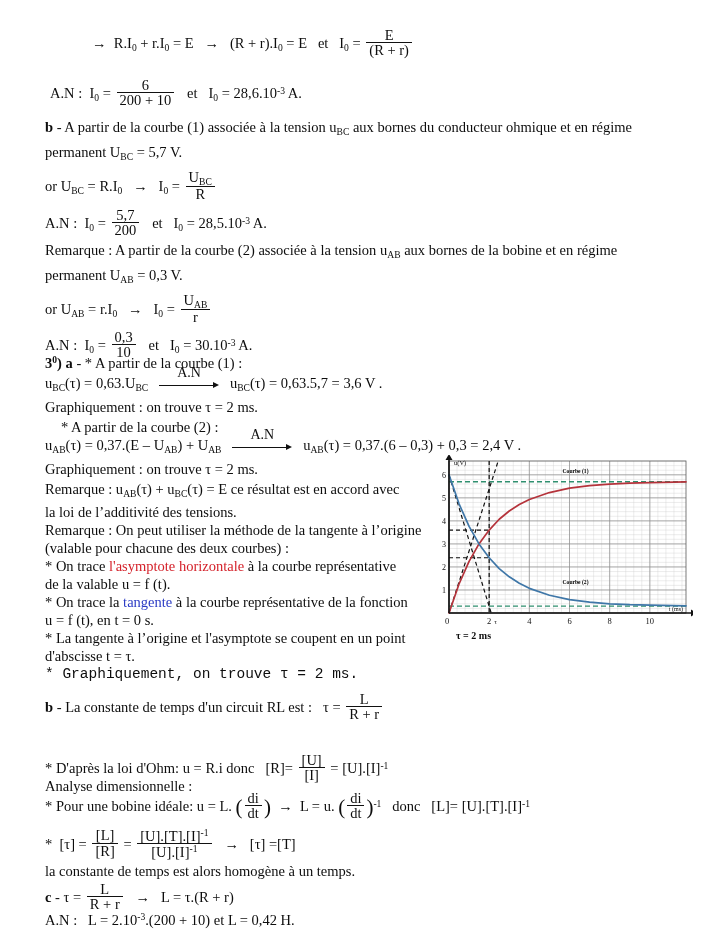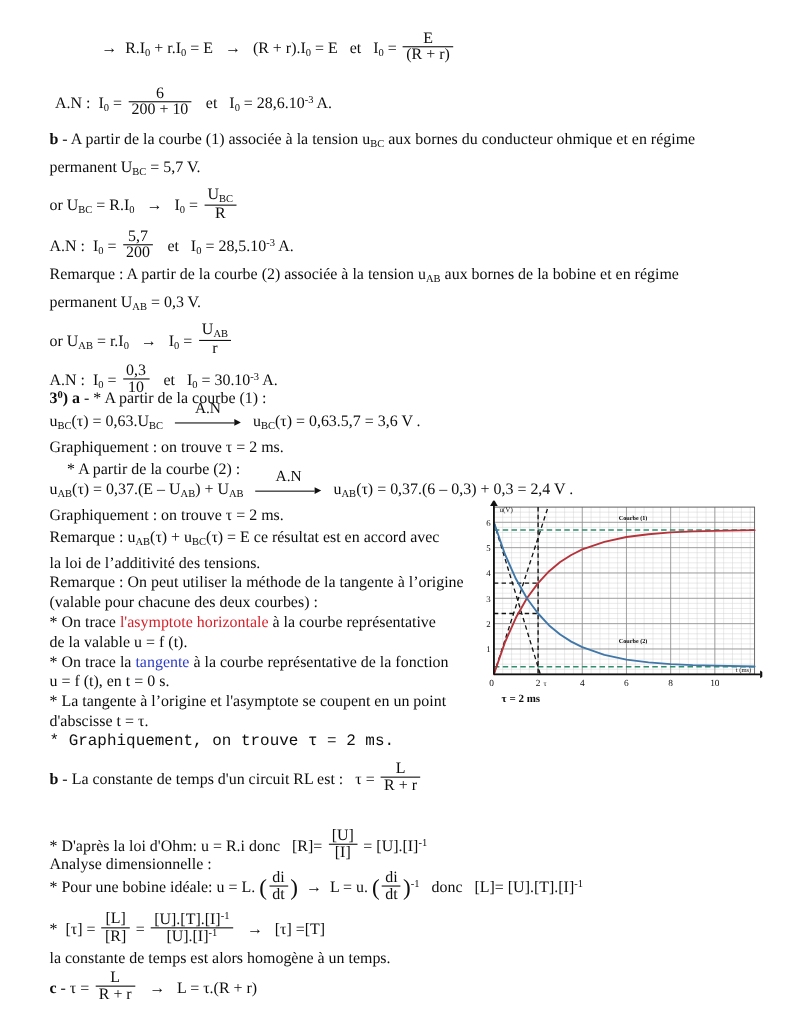--- a/index.html
+++ b/index.html
@@ -229,20 +229,24 @@
   <div class="ln" style="left:45px; top:884px;">
     <span class="bold">c</span><span> - τ =</span>
     <span class="frac">
       <span class="num">L</span>
       <span class="den">R + r</span>
     </span>
     &nbsp;&nbsp;<span>→</span>&nbsp;&nbsp;
     <span>L = τ.(R + r)</span>
   </div>
 
+  <div class="ln" style="left:45px; top:912px;">
+    <span>A.N :</span>&nbsp;&nbsp;
+    <span>L = 2.10</span><sup>-3</sup><span>.(200 + 10)   et   L = 0,42 H.</span>
+  </div>
 
   <div id="chart-box">
     <svg id="chart-svg" width="262" height="180" viewBox="0 0 262 180">
         <rect x="18" y="6" width="237" height="152" fill="#ffffff"></rect>
         <line x1="18.00" y1="6" x2="18.00" y2="158" stroke="#cfcfcf" stroke-width="0.4"></line>
         <line x1="26.03" y1="6" x2="26.03" y2="158" stroke="#cfcfcf" stroke-width="0.4"></line>
         <line x1="34.07" y1="6" x2="34.07" y2="158" stroke="#cfcfcf" stroke-width="0.4"></line>
         <line x1="42.10" y1="6" x2="42.10" y2="158" stroke="#cfcfcf" stroke-width="0.4"></line>
         <line x1="50.14" y1="6" x2="50.14" y2="158" stroke="#cfcfcf" stroke-width="0.4"></line>
         <line x1="58.17" y1="6" x2="58.17" y2="158" stroke="#cfcfcf" stroke-width="0.4"></line>

